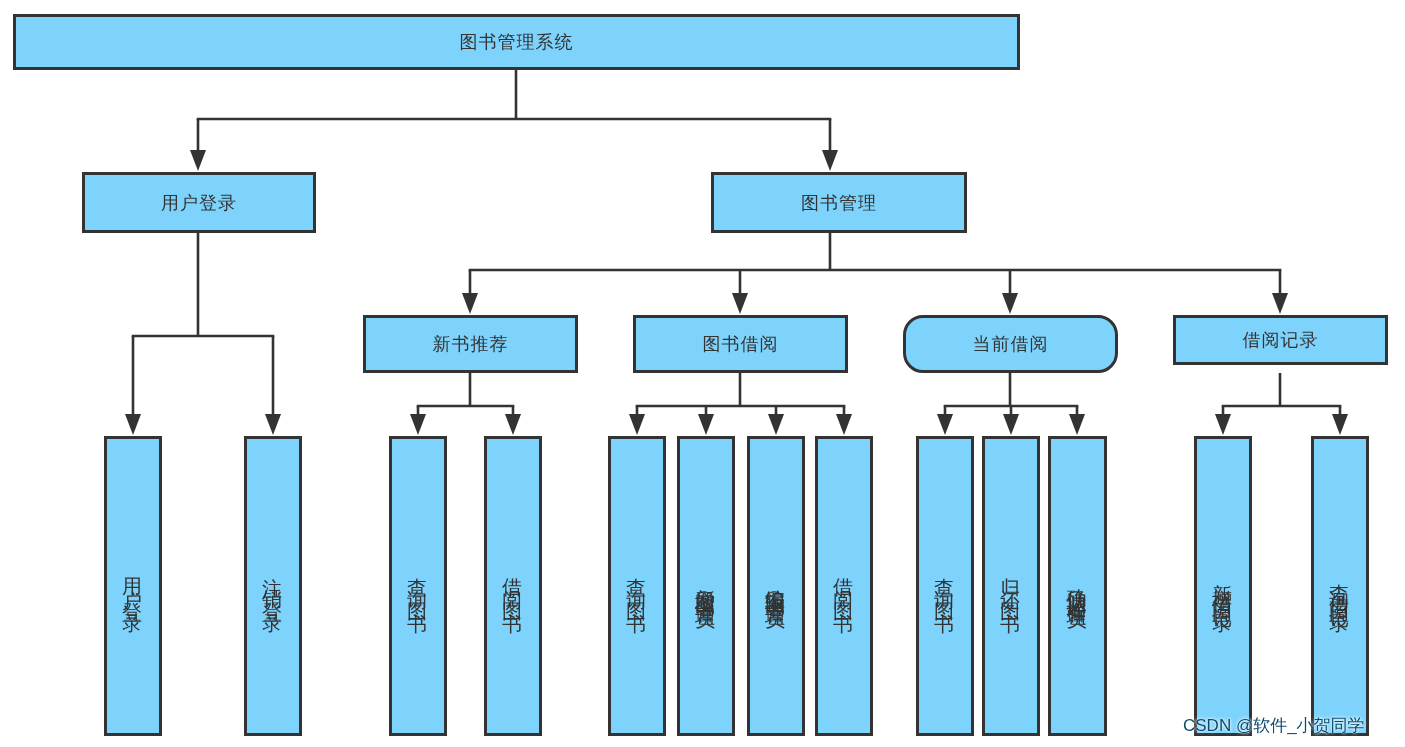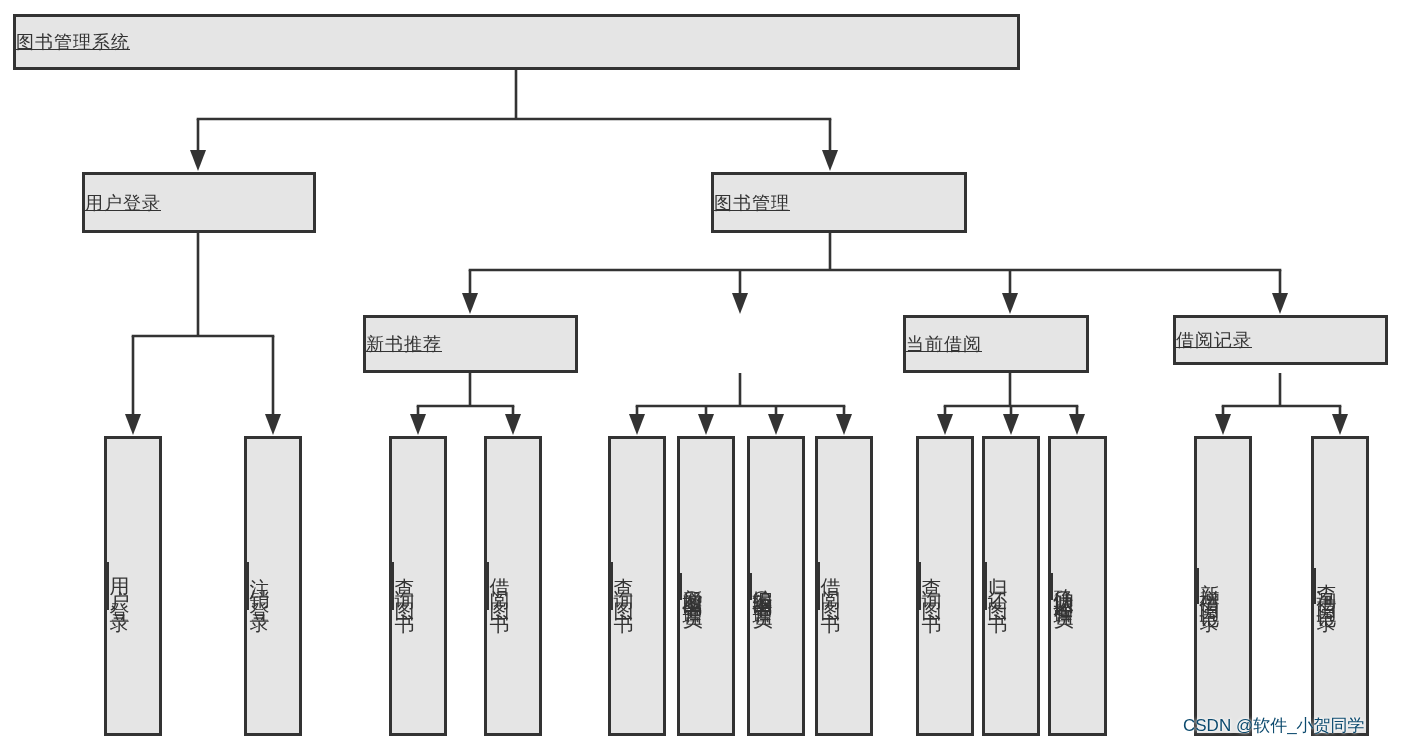--- a/index.html
+++ b/index.html
@@ -18,28 +18,27 @@
   #wires {
     position: absolute;
     left: 0; top: 0;
     width: 1405px;
     height: 747px;
     z-index: 1;
   }
   .box {
     position: absolute;
     box-sizing: border-box;
-    background: #e5e5e5;
+    background: #7dd3fc;
     border: 3px solid #333333;
     display: flex;
     align-items: center;
-    justify-content: flex-start;
+    justify-content: center;
     color: #333333;
     z-index: 2;
-    text-decoration: underline;
   }
   .hlabel {
     font-size: 18px;
     letter-spacing: 1px;
     white-space: nowrap;
   }
   .vlabel {
     writing-mode: vertical-rl;
     text-orientation: mixed;
     font-size: 20px;
@@ -145,21 +144,24 @@
   <div class="box" style="left:82px; top:172px; width:234px; height:61px;">
     <span class="hlabel">用户登录</span>
   </div>
   <div class="box" style="left:711px; top:172px; width:256px; height:61px;">
     <span class="hlabel">图书管理</span>
   </div>
 
   <div class="box" style="left:363px; top:315px; width:215px; height:58px;">
     <span class="hlabel">新书推荐</span>
   </div>
-  <div class="box" style="left:903px; top:315px; width:186px; height:58px;">
+  <div class="box" style="left:633px; top:315px; width:215px; height:58px;">
+    <span class="hlabel">图书借阅</span>
+  </div>
+  <div class="box" style="left:903px; top:315px; width:215px; height:58px;border-radius:20px;">
     <span class="hlabel">当前借阅</span>
   </div>
   <div class="box" style="left:1173px; top:315px; width:215px; height:50px;">
     <span class="hlabel">借阅记录</span>
   </div>
 
   <div class="box" style="left:104px; top:436px; width:58px; height:300px;">
     <span class="vlabel">用户登录</span>
   </div>
   <div class="box" style="left:244px; top:436px; width:58px; height:300px;">

